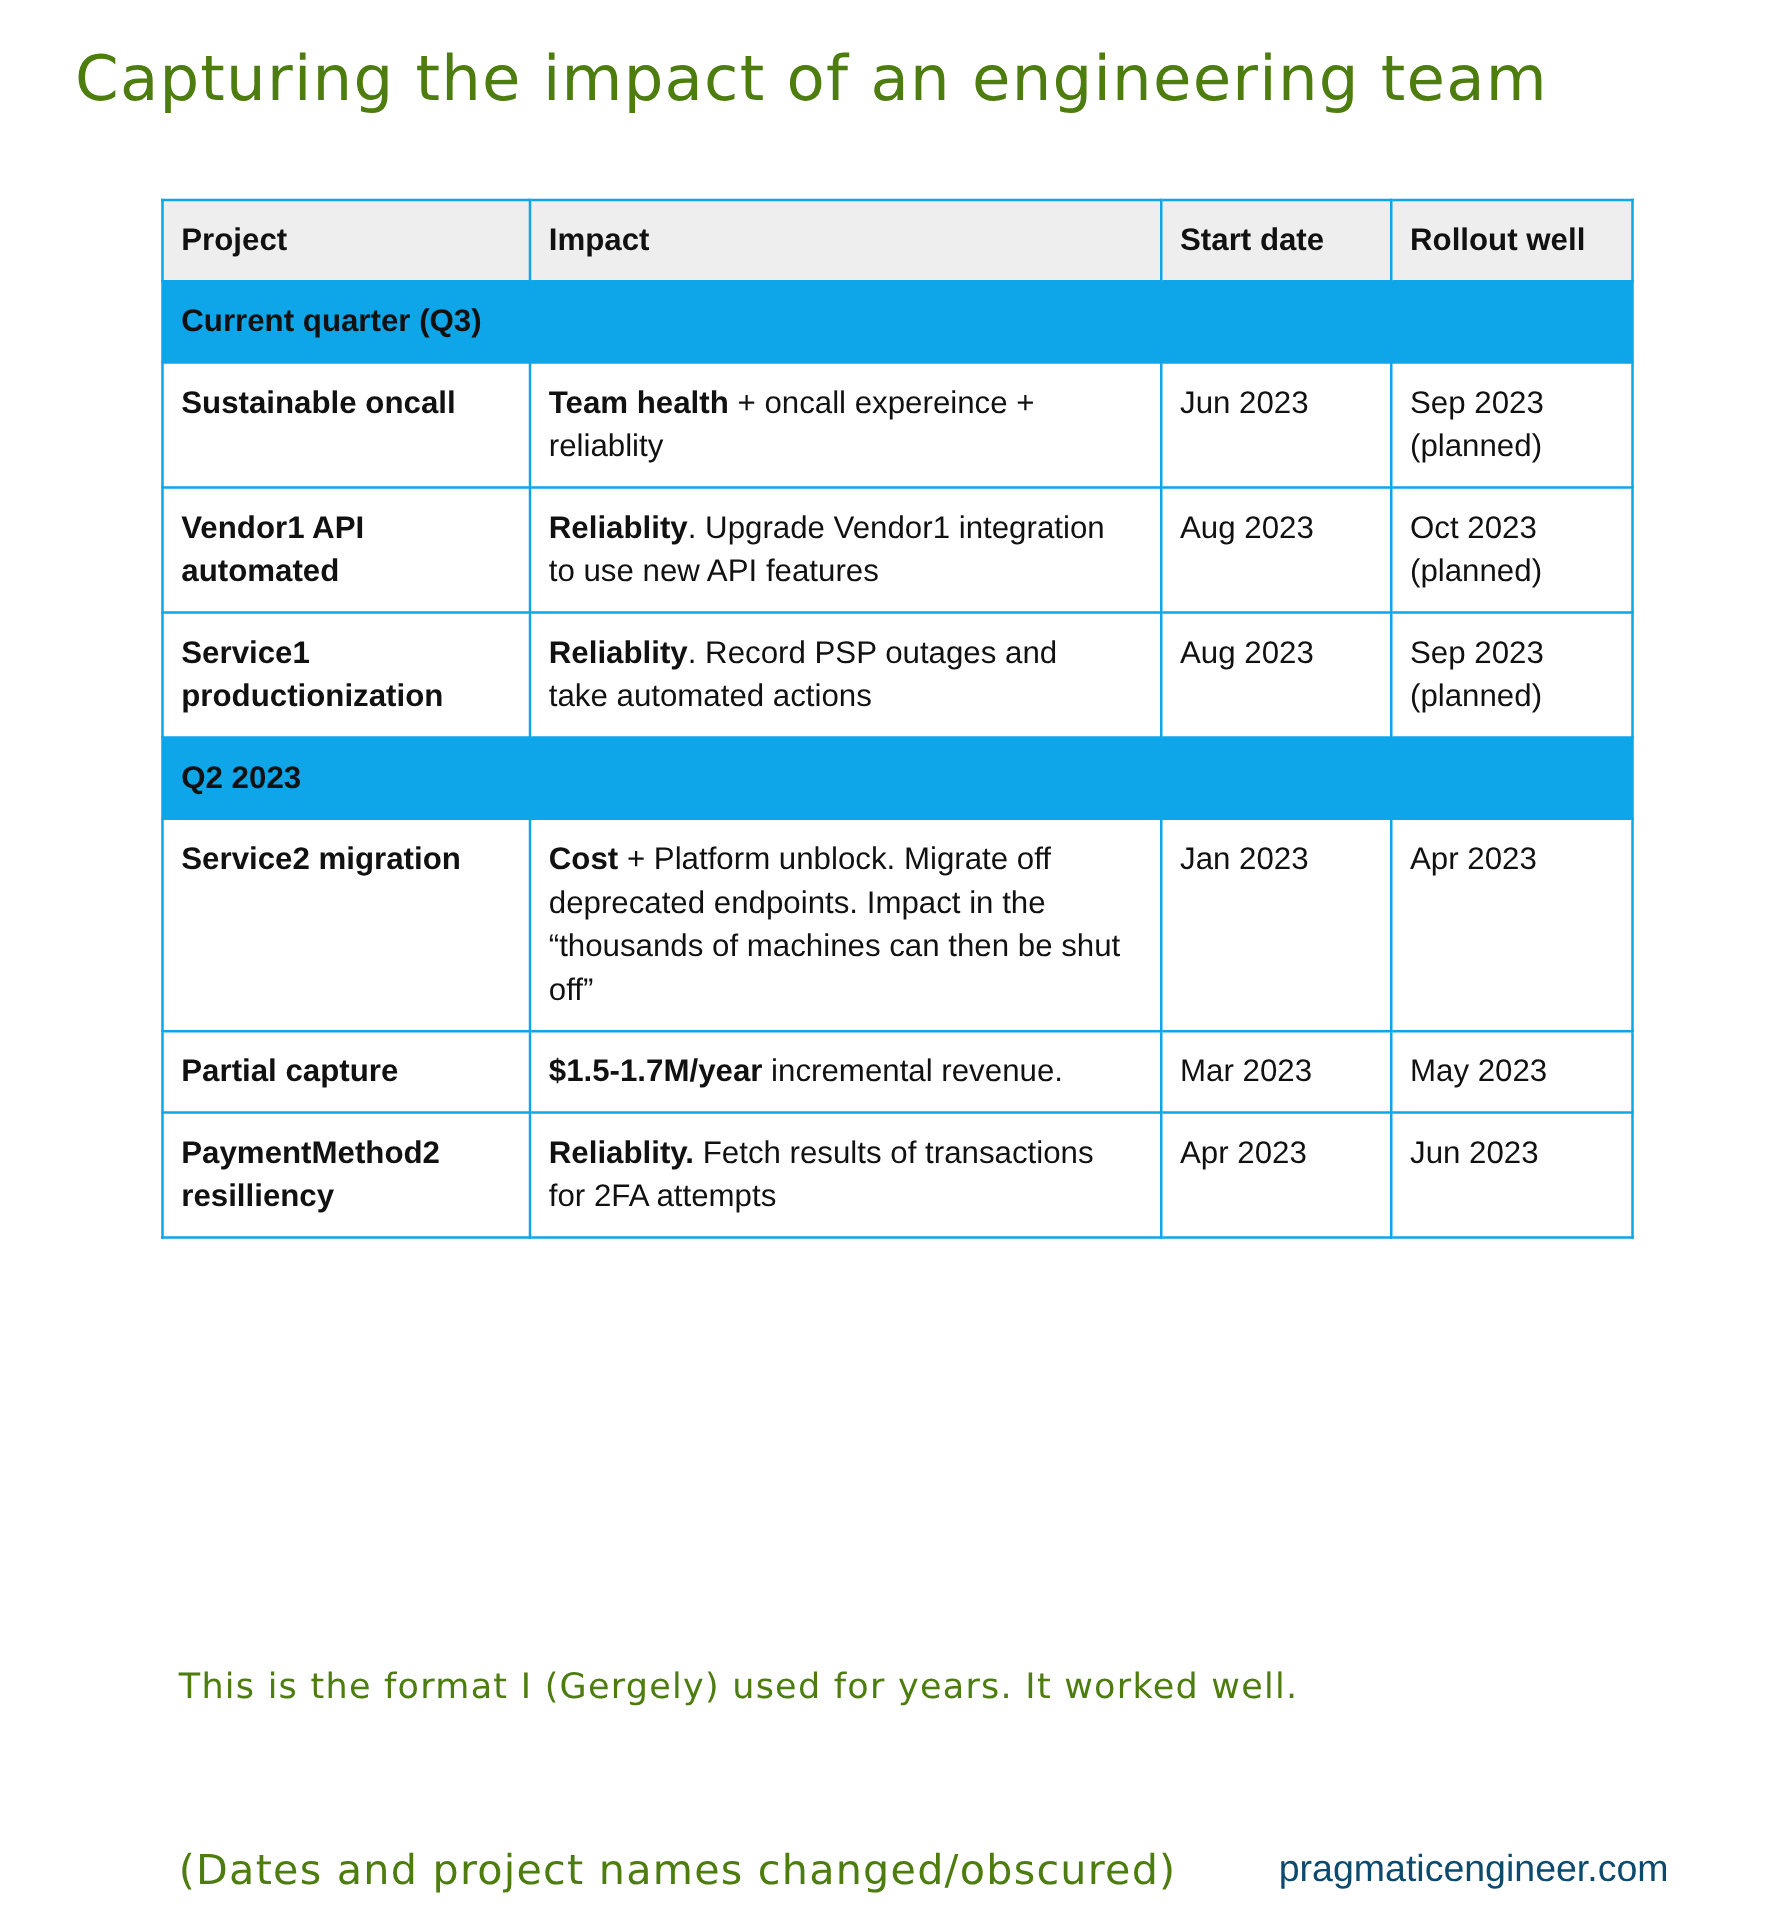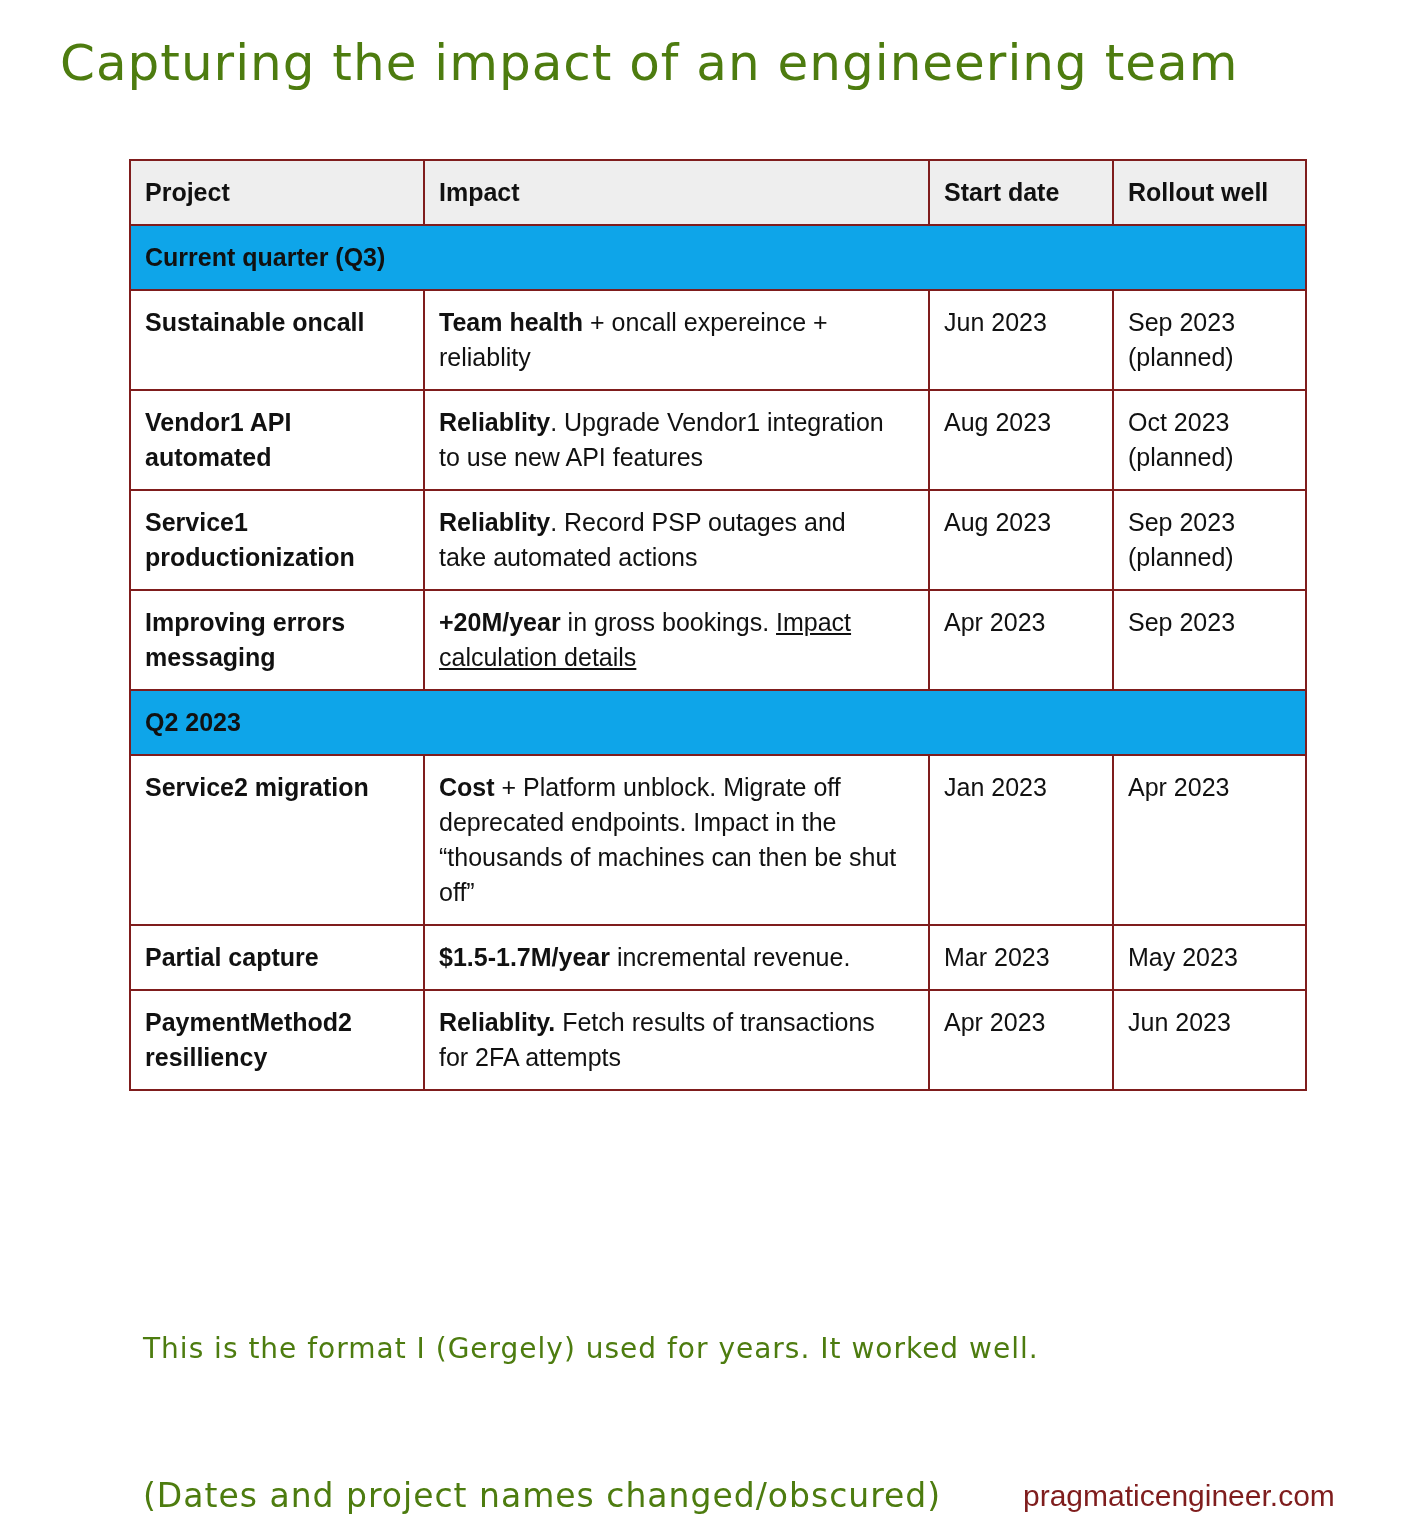--- a/index.html
+++ b/index.html
@@ -35,21 +35,21 @@
       top: 159px;
       width: 1178px;
       border-collapse: collapse;
       font-family: "Liberation Sans", sans-serif;
       font-size: 25px;
       line-height: 35px;
       color: #111111;
       table-layout: fixed;
     }
     .tbl td, .tbl th {
-      border: 2px solid #7f1d1d;
+      border: 2px solid #0ea5e9;
       padding: 14px 30px 14px 14px;
       vertical-align: top;
       text-align: left;
     }
     .tbl th {
       background: #eeeeee;
       font-weight: bold;
       height: 34px;
     }
     .tbl tr.section td {
@@ -133,26 +133,20 @@
       <td>Oct 2023 (planned)</td>
     </tr>
 
     <tr>
       <td class="proj">Service1 productionization</td>
       <td><b>Reliablity</b><span>. Record PSP outages and take automated actions</span></td>
       <td>Aug 2023</td>
       <td>Sep 2023 (planned)</td>
     </tr>
 
-    <tr>
-      <td class="proj">Improving errors messaging</td>
-      <td><b>+20M/year</b><span> in gross bookings. </span><a href="#">Impact calculation details</a></td>
-      <td>Apr 2023</td>
-      <td>Sep 2023</td>
-    </tr>
 
     <tr class="section">
       <td colspan="4">Q2 2023</td>
     </tr>
 
     <tr>
       <td class="proj">Service2 migration</td>
       <td><b>Cost</b><span> + Platform unblock. Migrate off deprecated endpoints. Impact in the “thousands of machines can then be shut off”</span></td>
       <td>Jan 2023</td>
       <td>Apr 2023</td>
@@ -172,13 +166,13 @@
       <td>Apr 2023</td>
       <td>Jun 2023</td>
     </tr>
   </tbody>
 </table>
 
 <div class="note hand">This is the format I (Gergely) used for years. It worked well.</div>
 
 <div class="footer-note hand">(Dates and project names changed/obscured)</div>
 
-<div class="brand" id="brand" style="color: #7f1d1d;">pragmaticengineer.com</div>
+<div class="brand" id="brand" style="color: #0c4a6e;">pragmaticengineer.com</div>
 
 </body></html>

